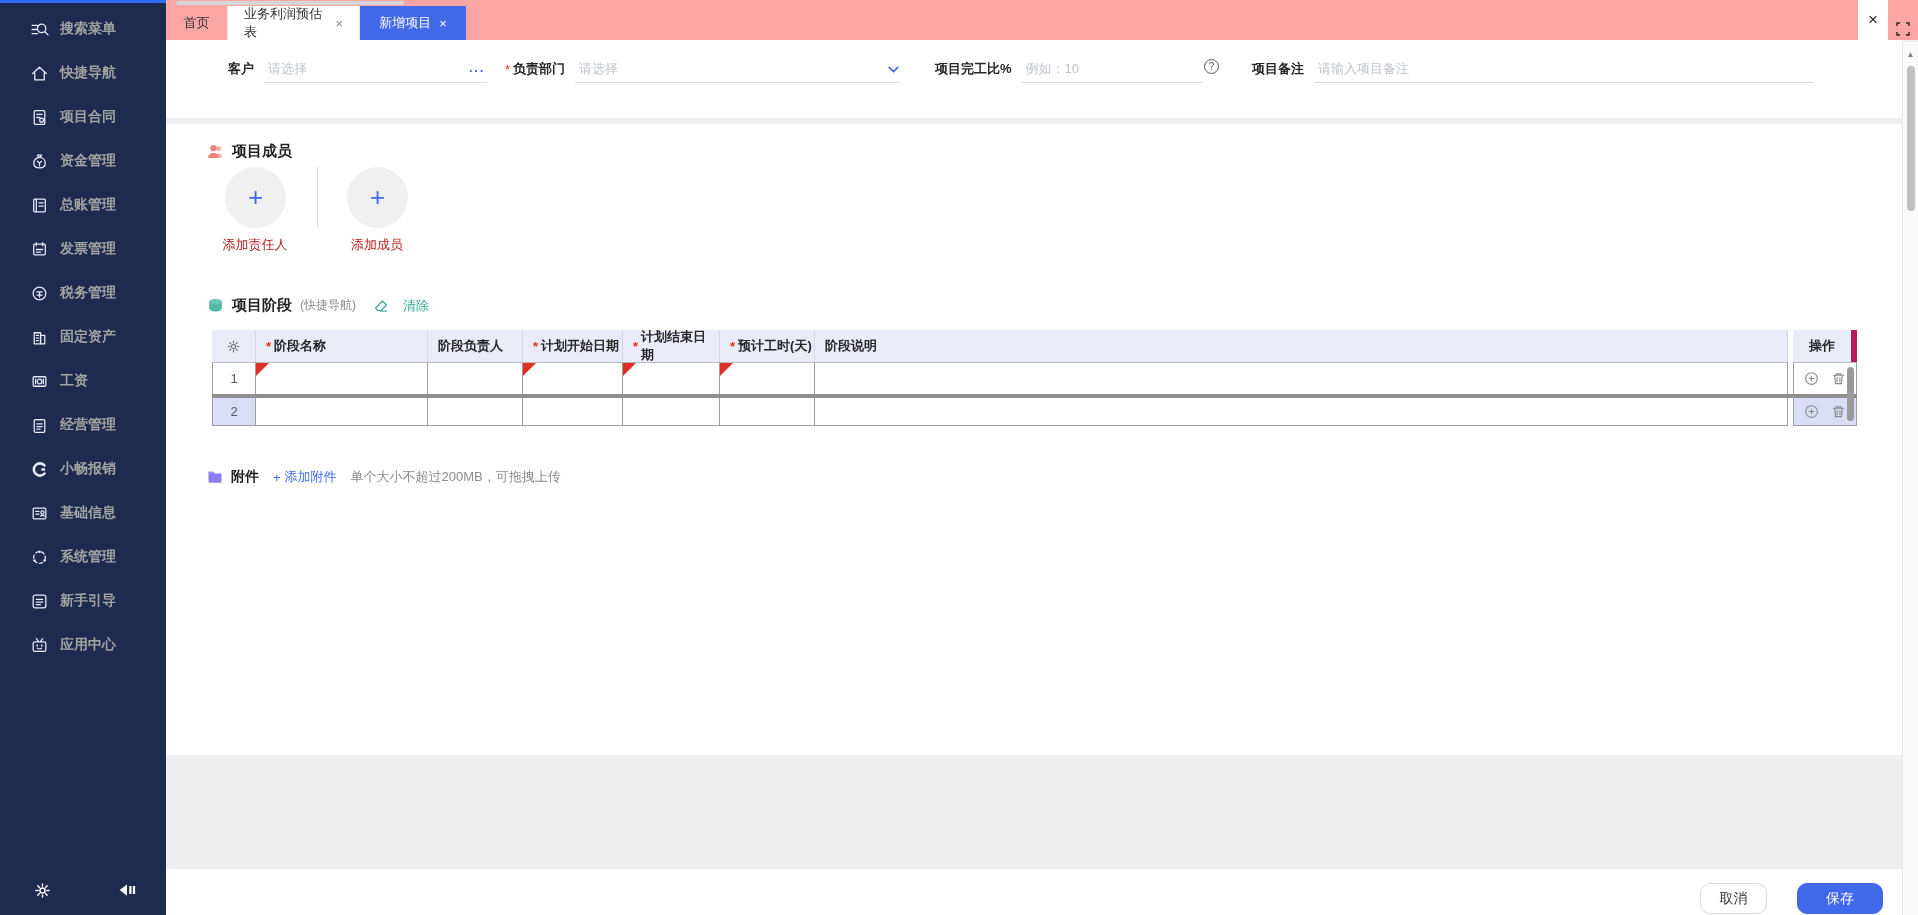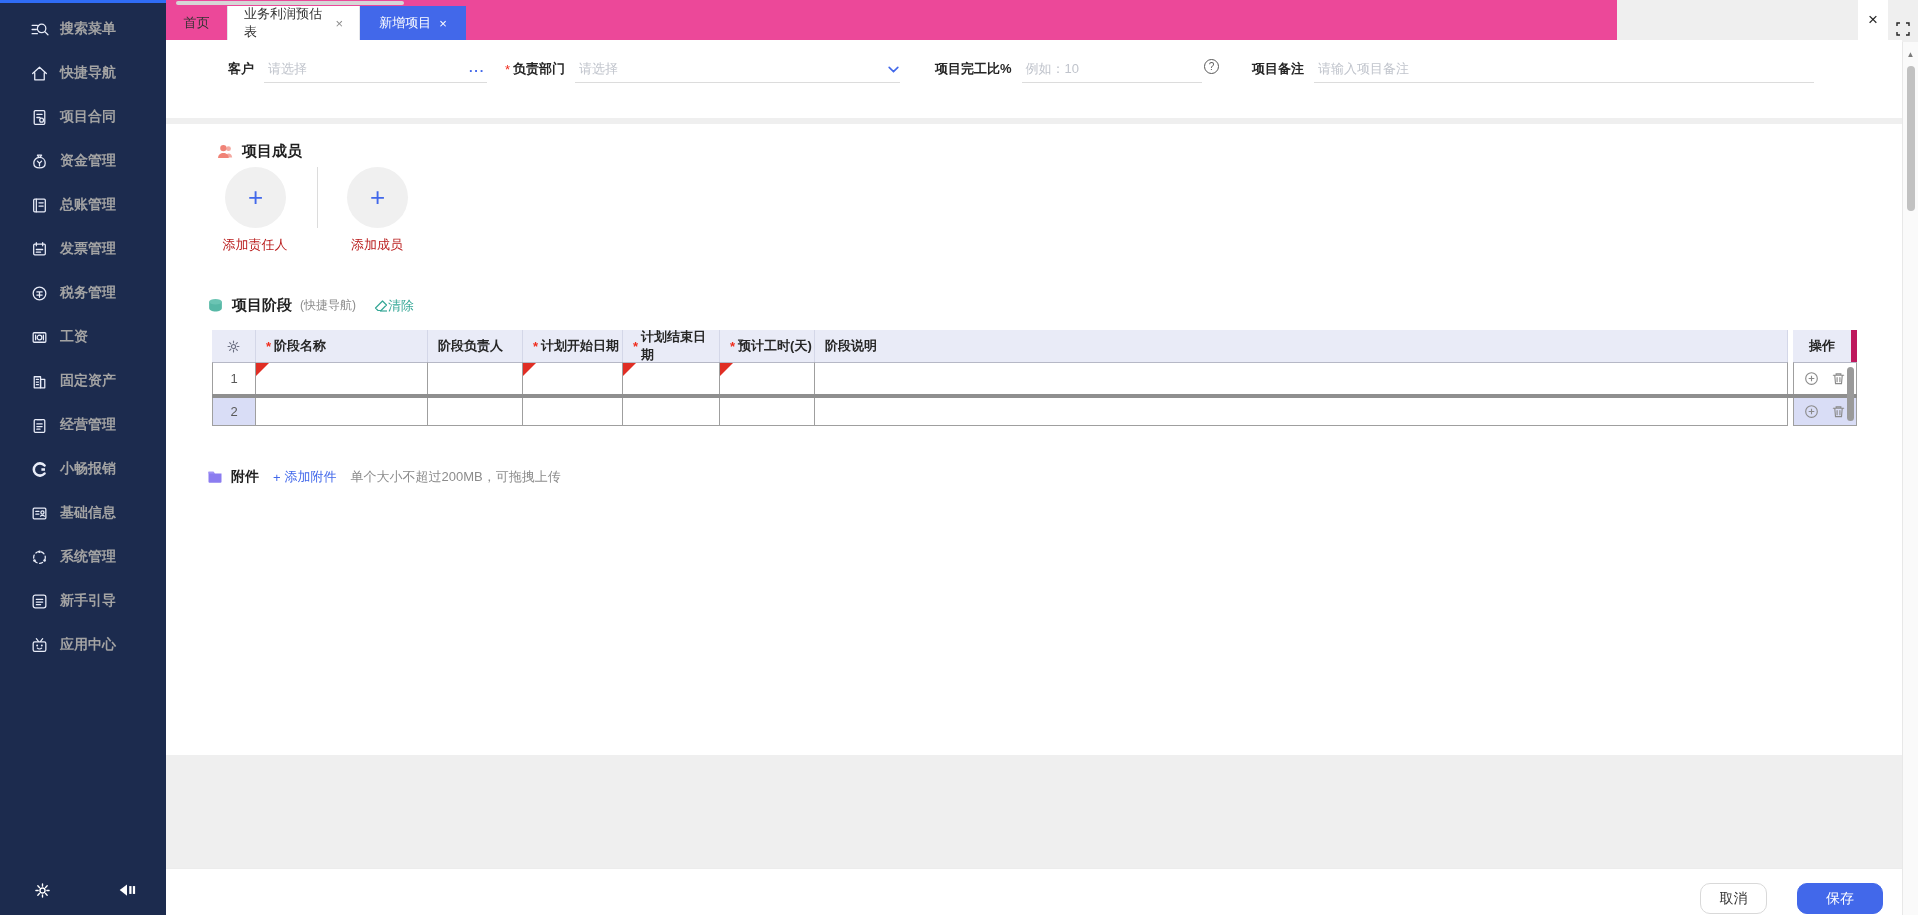--- a/index.html
+++ b/index.html
@@ -10,21 +10,21 @@
   .sidebar { position: absolute; left: 0; top: 0; width: 166px; height: 915px; background: #1C2B4E; z-index: 5; }
   .sidebar-topline { position: absolute; left: 0; top: 0; width: 166px; height: 3px; background: #2F6CF6; }
   .menu { position: absolute; top: 7px; left: 0; width: 100%; }
   .mi { display: flex; align-items: center; height: 44px; padding-left: 30px; gap: 11px; color: #a3a3a3; font-size: 14px; font-weight: 600; cursor: pointer; }
   .mi svg { width: 19px; height: 19px; flex: 0 0 19px; stroke: #E8ECF8; fill: none; stroke-width: 1.2; stroke-linecap: round; stroke-linejoin: round; }
   .sidebar-bottom { position: absolute; bottom: 6px; left: 0; width: 100%; height: 30px; }
   .sb-gear { position: absolute; left: 34px; top: 3px; width: 17px; height: 17px; cursor: pointer; }
   .sb-collapse { position: absolute; left: 118px; top: 3px; width: 18px; height: 16px; cursor: pointer; }
 
   
-  .topbar { position: absolute; left: 166px; top: 0; width: 1451px; height: 40px; background: #ec4899; }
+  .topbar { position: absolute; left: 166px; top: 0; width: 1752px; height: 40px; background: #fca5a5; }
   .hthumb { position: absolute; left: 10px; top: 1px; width: 228px; height: 4px; border-radius: 2px; background: #d6d6d6; }
   .tabs { position: absolute; left: 0; bottom: 0; height: 34px; display: flex; }
   .tab { height: 34px; display: flex; align-items: center; justify-content: center; gap: 8px; font-size: 13px; color: #333; padding: 0 16px; cursor: pointer; border-right: 1px solid #e4e5e9; }
   .tab.home { width: 62px; }
   .tab.white { background: #ffffff; width: 132px; }
   .tab.active { background: #4268EA; color: #fff; width: 106px; border-right: none; }
   .tab .tclose { font-size: 13px; color: #8c8c8c; }
   .tab.active .tclose { color: #fff; }
   .win-close-box { position: absolute; left: 1858px; top: 0; width: 30px; height: 40px; background: #fff; display: flex; align-items: center; justify-content: center; font-size: 17px; color: #262626; cursor: pointer; z-index: 6; }
   .win-fullscreen { position: absolute; left: 1896px; top: 22px; width: 14px; height: 14px; cursor: pointer; z-index: 7; }
@@ -37,23 +37,23 @@
   .uline { position: relative; height: 28px; border-bottom: 1px solid #dcdcdc; display: flex; align-items: center; margin-left: 10px; }
   .ph { font-size: 13px; color: #c0c4cc; padding-left: 4px; }
   .tail-ellipsis { position: absolute; right: 2px; bottom: 4px; color: #4268EA; font-weight: bold; font-size: 13px; letter-spacing: 1px; cursor: pointer; }
   .tail-chevron { position: absolute; right: 0; bottom: 6px; width: 13px; height: 13px; cursor: pointer; }
   .qmark { position: absolute; top: 19px; width: 15px; height: 15px; border: 1px solid #595959; border-radius: 50%; color: #595959; font-size: 10px; display: flex; align-items: center; justify-content: center; cursor: pointer; }
 
   
   .main-panel { position: absolute; left: 166px; top: 124px; width: 1736px; height: 631px; background: #ffffff; }
   .sec-title { display: flex; align-items: center; gap: 8px; font-size: 15px; font-weight: 700; color: #1f1f1f; }
   .sec-sub { font-size: 12px; color: #8c8c8c; font-weight: 400; }
-  .clear-link { display: flex; align-items: center; gap: 0; color: #35A796; font-size: 13px; font-weight: 400; margin-left: 10px; cursor: pointer; }
-
-  .members-title { position: absolute; left: 51px; top: 18px; }
+  .clear-link { display: flex; align-items: center; gap: 15px; color: #35A796; font-size: 13px; font-weight: 400; margin-left: 10px; cursor: pointer; }
+
+  .members-title { position: absolute; left: 41px; top: 18px; }
   .add-circle { position: absolute; width: 61px; height: 61px; border-radius: 50%; background: #f0f0f0; display: flex; align-items: center; justify-content: center; cursor: pointer; }
   .add-circle span { color: #4268EA; font-size: 26px; font-weight: 400; }
   .member-divider { position: absolute; left: 151px; top: 43px; width: 1px; height: 61px; background: #dcdcdc; }
   .add-label { position: absolute; top: 112px; width: 120px; text-align: center; font-size: 13px; color: #b91c1c; }
 
   .stages-title { position: absolute; left: 41px; top: 172px; }
 
   .stage-table { position: absolute; left: 46px; top: 206px; width: 1645px; }
   .trow { display: flex; }
   .hcell { height: 32px; background: #E9EBF7; display: flex; align-items: center; padding-left: 10px; font-size: 13px; font-weight: 700; color: #262626; border-right: 1px solid #d4d7e8; }
@@ -145,33 +145,33 @@
       </div>
       <div class="mi">
         <svg viewBox="0 0 18 18">
             <circle cx="9" cy="9" r="6"></circle>
             <path d="M6.5 7.5h5M6.5 10.5h5M9 7.5v5"></path>
           </svg>
         <span>税务管理</span>
       </div>
       <div class="mi">
         <svg viewBox="0 0 18 18">
+            <rect x="4" y="4.5" width="6" height="10.5"></rect>
+            <rect x="10" y="7" width="4" height="8"></rect>
+            <path d="M6 7h2M6 9.5h2M6 12h2"></path>
+          </svg>
+        <span>固定资产</span>
+      </div>
+      <div class="mi">
+        <svg viewBox="0 0 18 18">
             <rect x="3" y="4.5" width="12" height="9" rx="1"></rect>
             <circle cx="9" cy="9" r="2.2"></circle>
             <path d="M5.3 6.8v4.4M12.7 6.8v4.4"></path>
           </svg>
         <span>工资</span>
-      </div>
-      <div class="mi">
-        <svg viewBox="0 0 18 18">
-            <rect x="4" y="4.5" width="6" height="10.5"></rect>
-            <rect x="10" y="7" width="4" height="8"></rect>
-            <path d="M6 7h2M6 9.5h2M6 12h2"></path>
-          </svg>
-        <span>固定资产</span>
       </div>
       <div class="mi">
         <svg viewBox="0 0 18 18">
             <rect x="4" y="3.5" width="10" height="12" rx="1"></rect>
             <path d="M7 3.5h4M6.5 7.5h5M6.5 10h5M6.5 12.5h3"></path>
           </svg>
         <span>经营管理</span>
       </div>
       <div class="mi">
         <svg viewBox="0 0 18 18">

